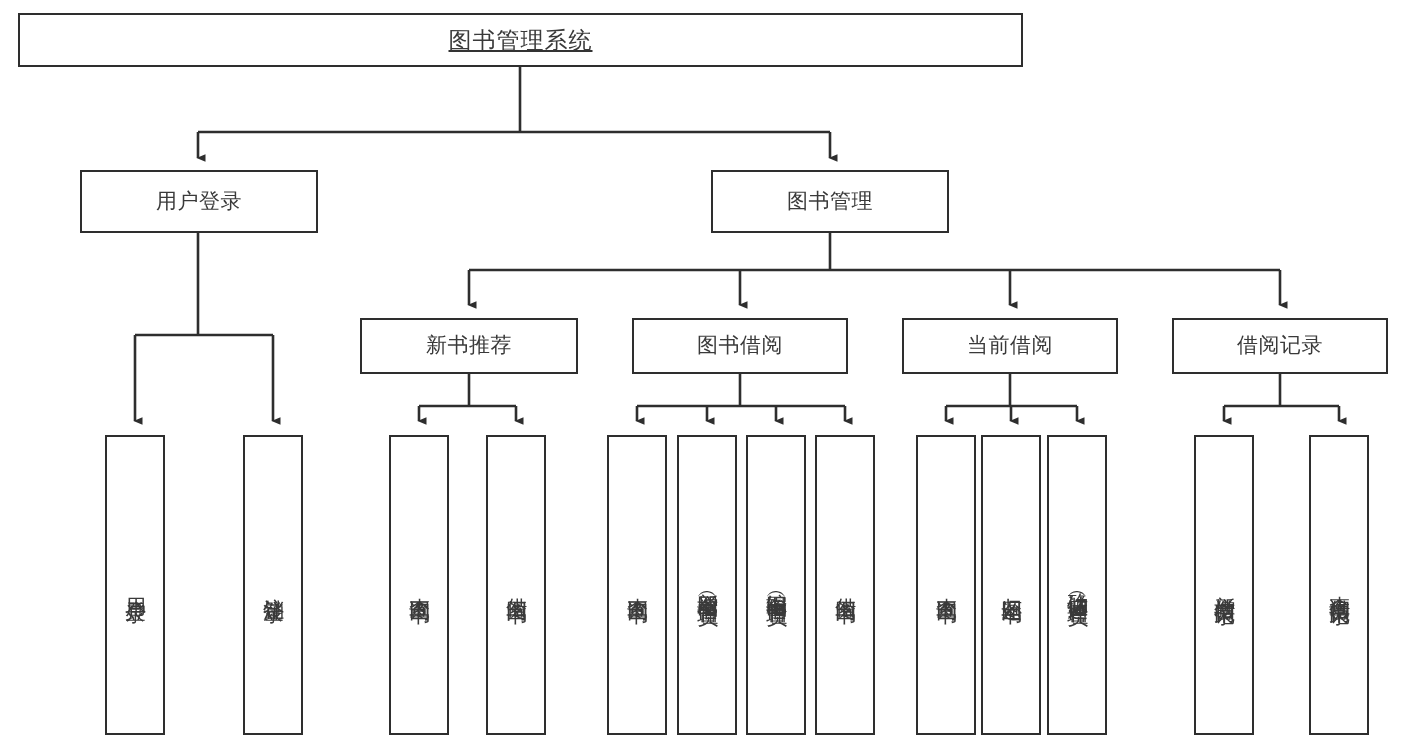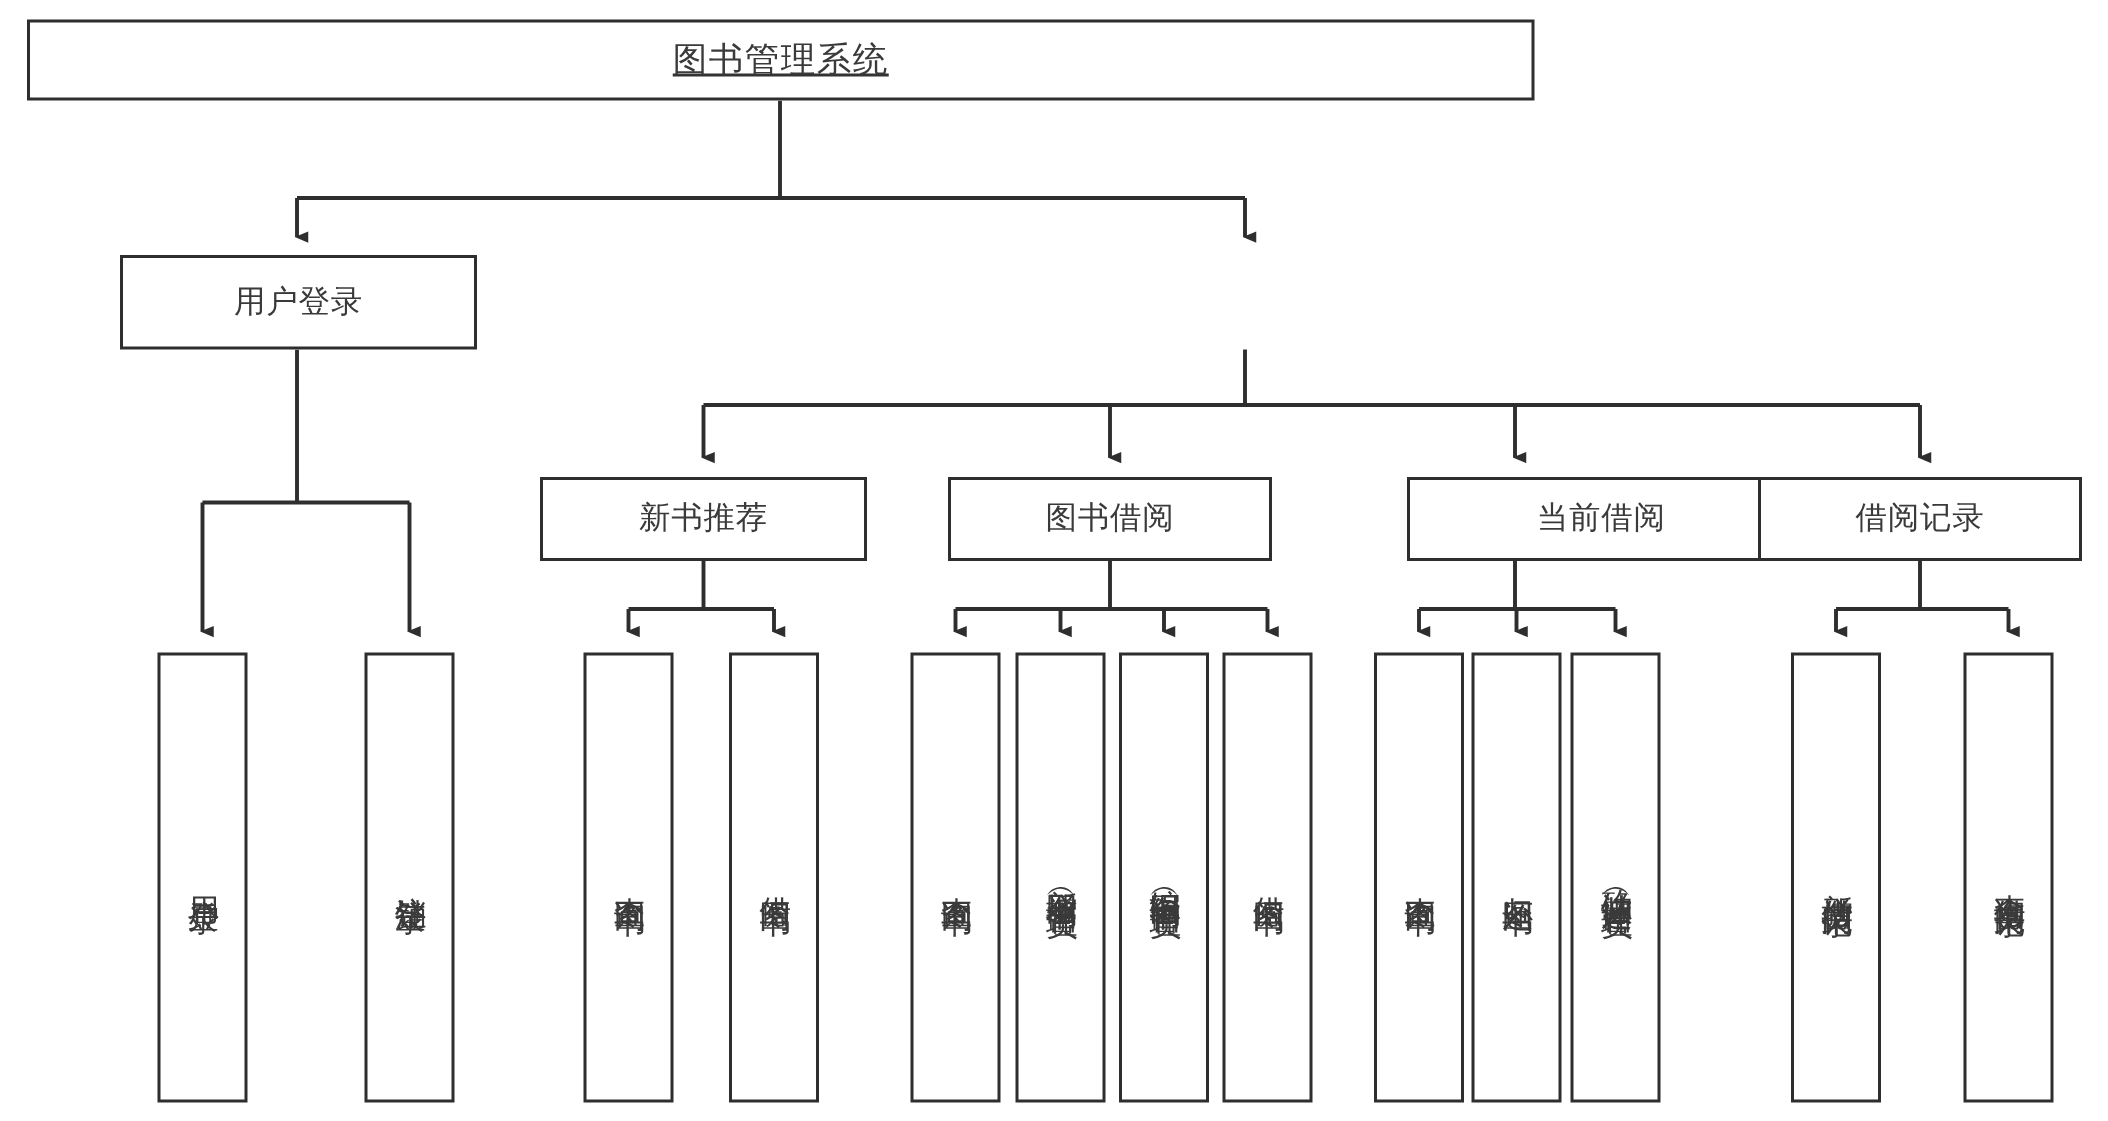--- a/index.html
+++ b/index.html
@@ -133,30 +133,33 @@
   </svg>
 
   <div class="node root" style="left:18px; top:13px; width:1005px; height:54px;">
     <span class="label">图书管理系统</span>
   </div>
 
   <div class="node branch" style="left:80px; top:170px; width:238px; height:63px;">
     <span class="label">用户登录</span>
   </div>
 
+  <div class="node branch" style="left:711px; top:170px; width:238px; height:63px;">
+    <span class="label">图书管理</span>
+  </div>
 
   <div class="node branch" style="left:360px; top:318px; width:218px; height:56px;">
     <span class="label">新书推荐</span>
   </div>
 
   <div class="node branch" style="left:632px; top:318px; width:216px; height:56px;">
     <span class="label">图书借阅</span>
   </div>
 
-  <div class="node branch" style="left:902px; top:318px; width:259px; height:56px;margin-left:36px;">
+  <div class="node branch" style="left:902px; top:318px; width:216px; height:56px;">
     <span class="label">当前借阅</span>
   </div>
 
   <div class="node branch" style="left:1172px; top:318px; width:216px; height:56px;">
     <span class="label">借阅记录</span>
   </div>
 
   <div class="node leaf" style="left:105px; top:435px; width:60px; height:300px;">
     <span class="label">用户登录</span>
   </div>

